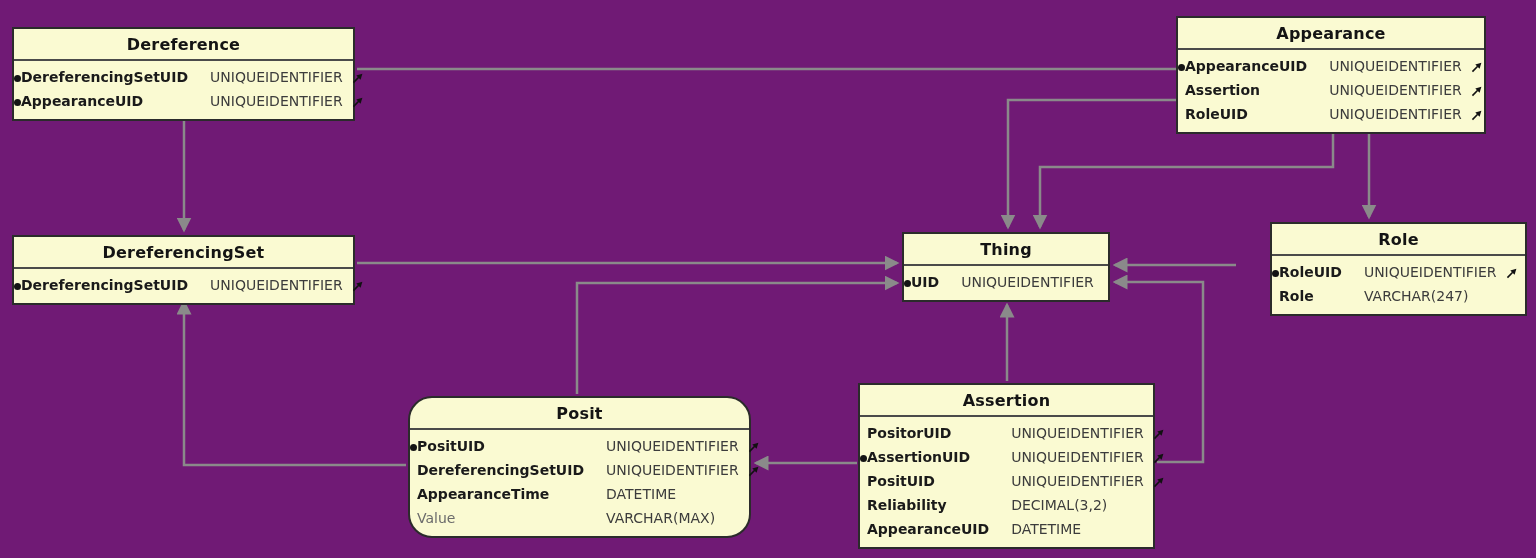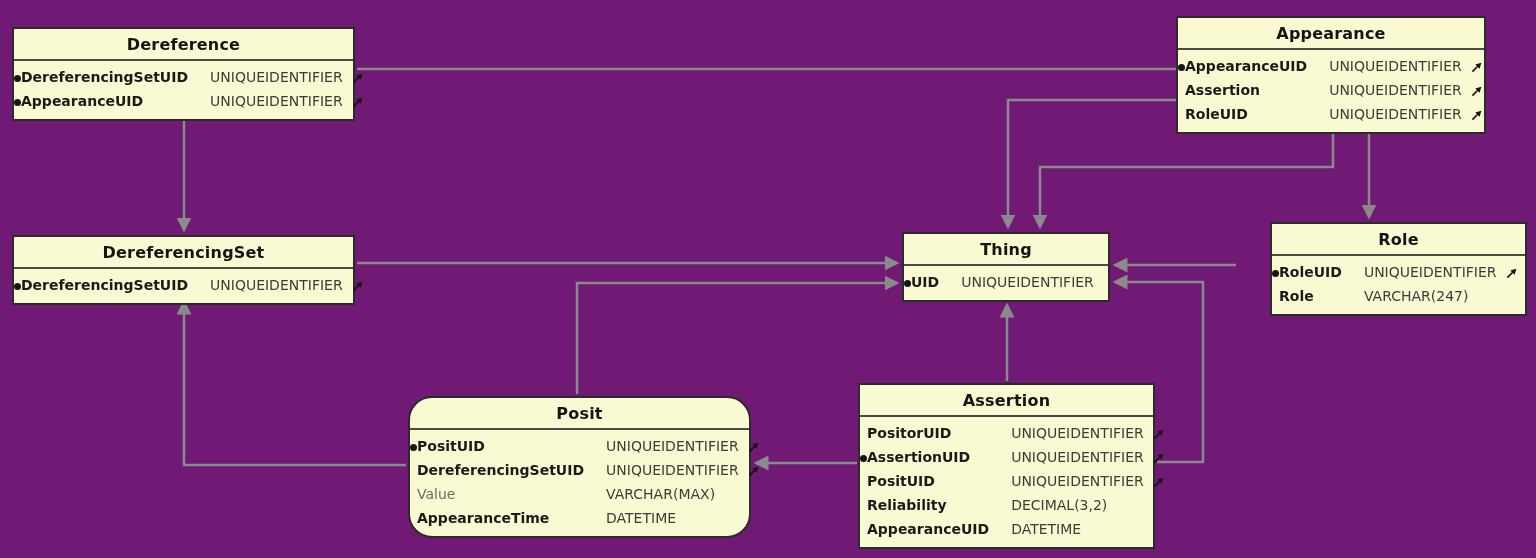--- a/index.html
+++ b/index.html
@@ -183,30 +183,30 @@
     <span class="cell bullet"></span>
     <span class="cell name">DereferencingSetUID</span>
     <span class="cell type">UNIQUEIDENTIFIER</span>
     <span class="cell fk"><svg width="13" height="13" viewBox="0 0 16 16" aria-hidden="true">
               <path d="M3 13 L9.5 6.5" stroke="#111" stroke-width="2" fill="none"></path>
               <polygon points="14,2 6.5,4.2 11.8,9.5" fill="#111"></polygon>
             </svg></span>
   </div>
         <div class="row">
     <span class="cell bullet"></span>
+    <span class="cell name">AppearanceTime</span>
+    <span class="cell type">DATETIME</span>
+    <span class="cell fk"></span>
+  </div>
+        <div class="row">
+    <span class="cell bullet"></span>
     <span class="cell name nullable">Value</span>
     <span class="cell type">VARCHAR(MAX)</span>
     <span class="cell fk"></span>
   </div>
-        <div class="row">
-    <span class="cell bullet"></span>
-    <span class="cell name">AppearanceTime</span>
-    <span class="cell type">DATETIME</span>
-    <span class="cell fk"></span>
-  </div>
       </div>
   </div>
     <div class="tbl" style="left: 858px; top: 383px; width: 297px;">
     <div class="tbl-title">Assertion</div>
     <div class="tbl-body">
         <div class="row">
     <span class="cell bullet"></span>
     <span class="cell name">PositorUID</span>
     <span class="cell type">UNIQUEIDENTIFIER</span>
     <span class="cell fk"><svg width="13" height="13" viewBox="0 0 16 16" aria-hidden="true">

